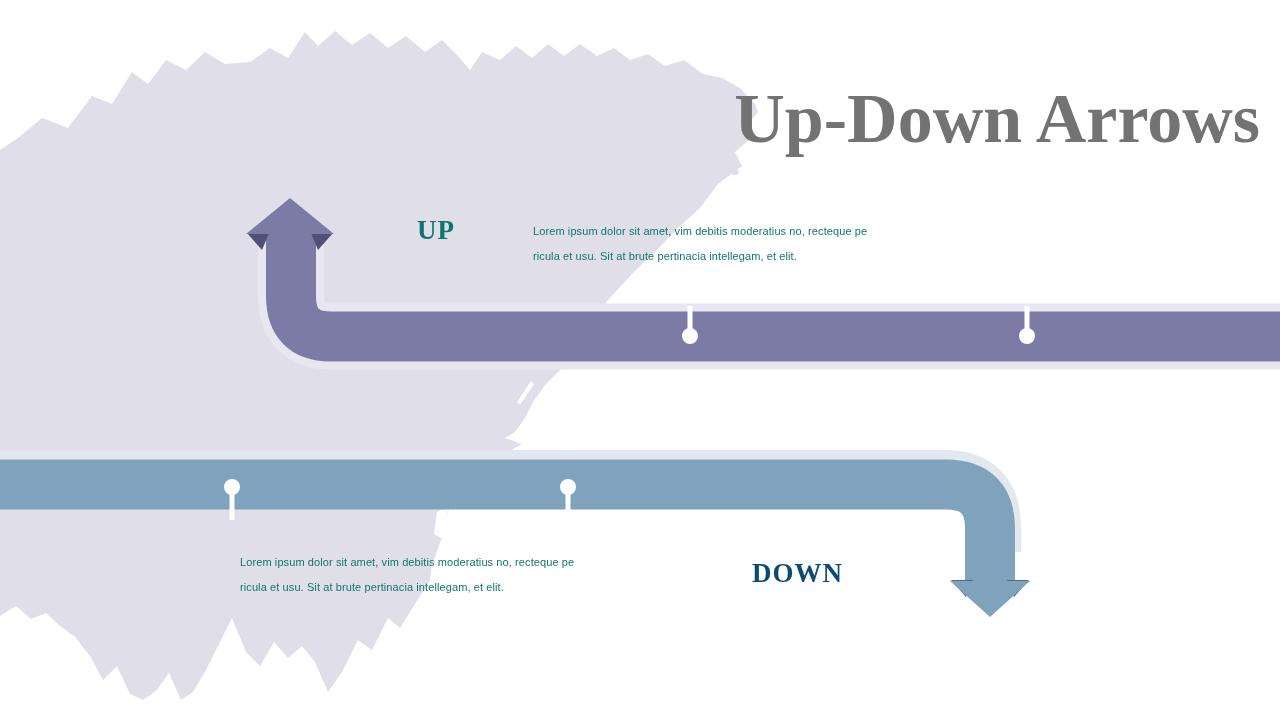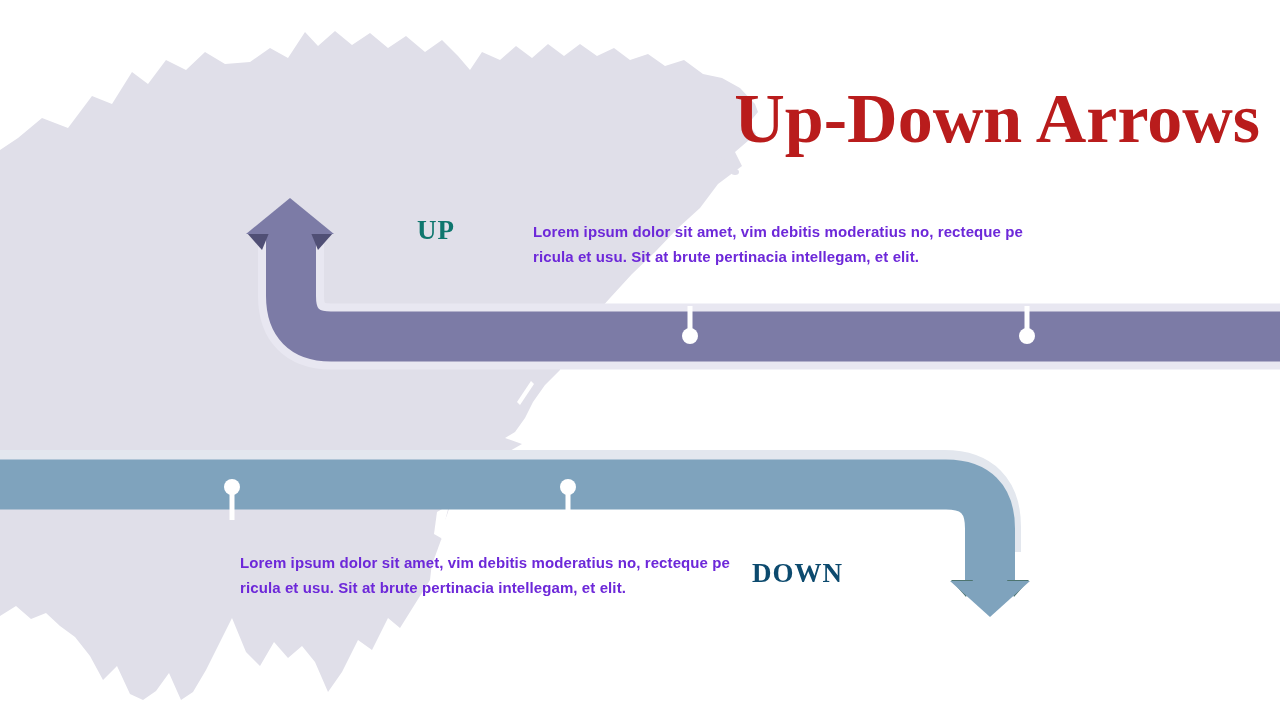--- a/index.html
+++ b/index.html
@@ -18,31 +18,30 @@
   .slide-title {
     position: absolute;
     top: 84px;
     right: 20px;
     margin: 0;
     font-family: "Liberation Serif", serif;
     font-weight: bold;
     font-size: 70px;
     line-height: 1;
     letter-spacing: 0px;
-    color: #b91c1c;
+    color: #737373;
     white-space: nowrap;
   }
   .desc {
     position: absolute;
-    font-size: 15px;
+    font-size: 11px;
     line-height: 25px;
     letter-spacing: 0.1px;
-    color: #6d28d9;
+    color: #0f766e;
     white-space: nowrap;
-    font-weight: bold;
   }
   .desc-up   { left: 533px; top: 219px; }
   .desc-down { left: 240px; top: 550px; }
   .dir-label {
     position: absolute;
     font-family: "Liberation Serif", serif;
     font-weight: bold;
     font-size: 27px;
     line-height: 1;
     letter-spacing: 1px;

